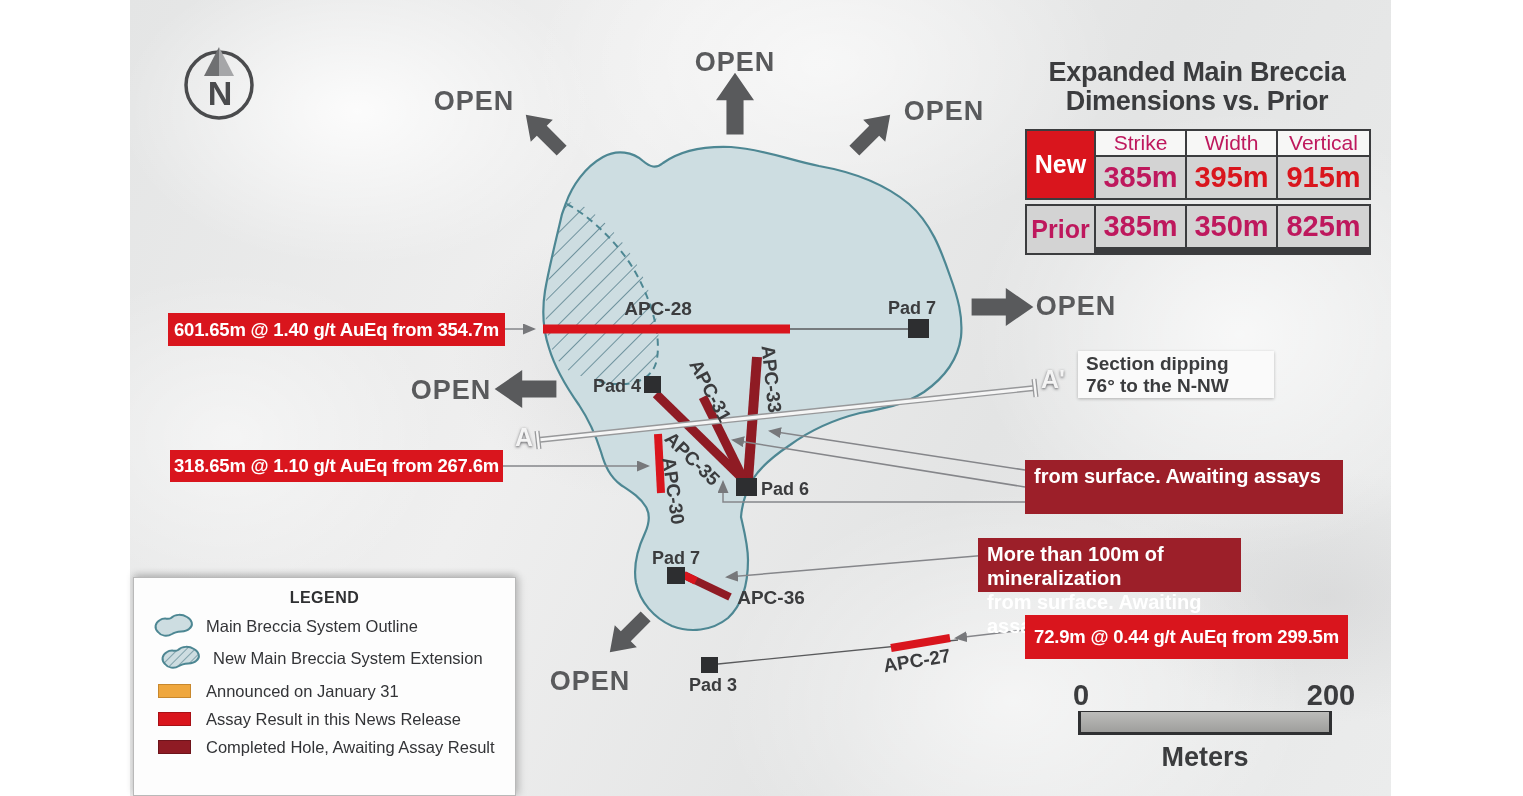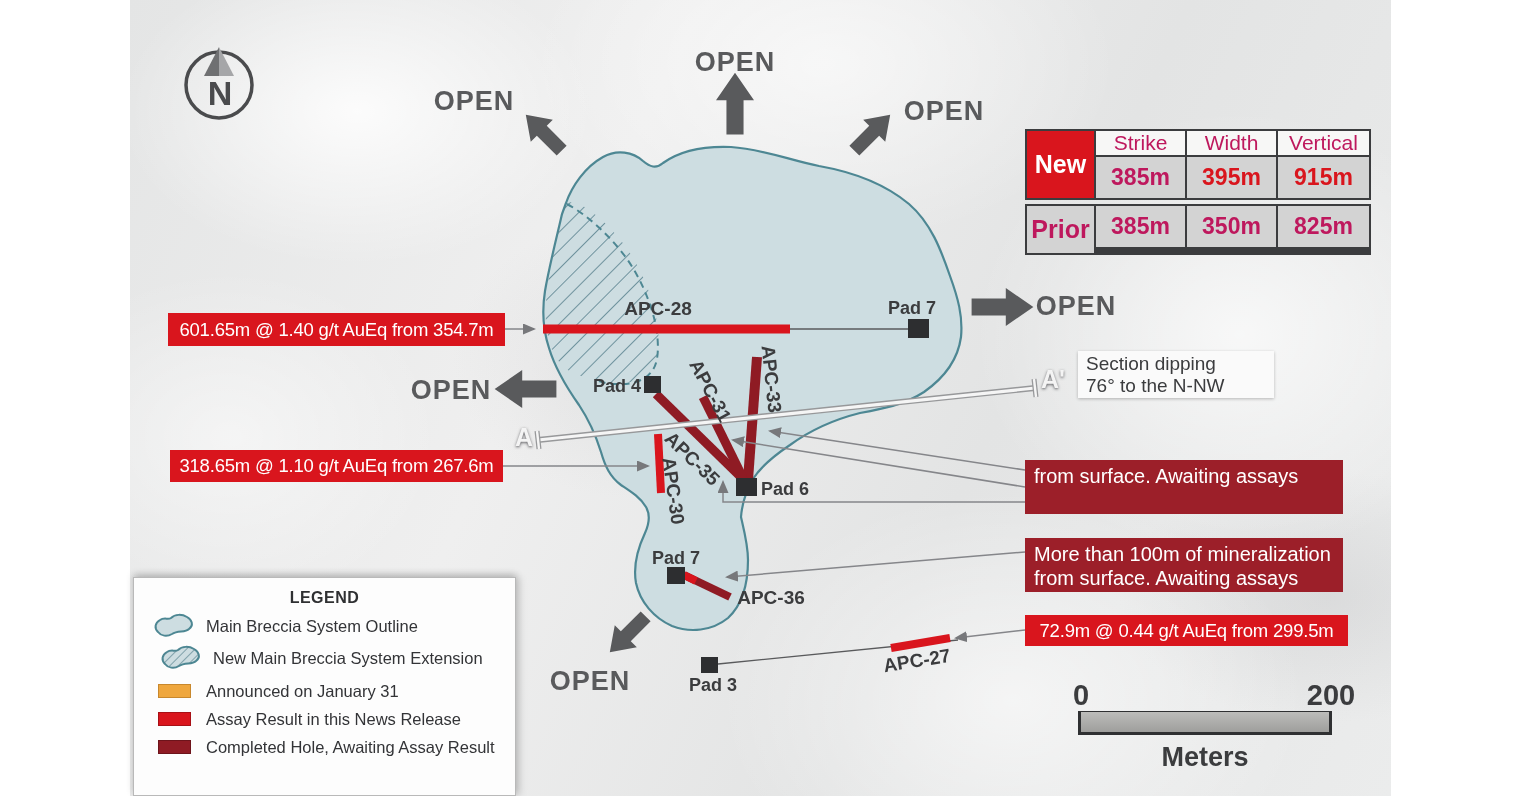--- a/index.html
+++ b/index.html
@@ -21,37 +21,37 @@
     background-color:#e9eaea;
   }
   .overlay-svg{position:absolute;left:0;top:0;width:1523px;height:796px;}
   .lbl{position:absolute;transform:translate(-50%,-50%);white-space:nowrap;color:#3b3c3e;}
   .open-lbl{font-size:27px;font-weight:800;color:#595a5c;letter-spacing:1px;}
   .pad-lbl{font-size:18px;font-weight:600;color:#3b3c3e;}
   .hole-lbl{font-size:19px;font-weight:600;color:#3b3c3e;}
   .n-lbl{font-size:34px;font-weight:700;color:#4a4b4d;}
   .sect-lbl{font-size:25px;font-weight:700;color:#f4f4f4;text-shadow:0 1px 3px rgba(50,50,55,.8);}
   .callout{
-    position:absolute;color:#ffffff;font-weight:400;display:flex;align-items:center;
+    position:absolute;color:#ffffff;font-weight:700;display:flex;align-items:center;
     box-sizing:border-box;
   }
   .callout.bright{background:#d9151d;font-size:18.5px;justify-content:center;letter-spacing:-0.2px;}
   .callout.maroon{background:#9c1f29;font-size:20px;line-height:24px;padding-left:9px;align-items:flex-start;padding-top:4px;}
   .callout.white-note{background:#fafafa;color:#3b3c3e;font-size:19px;line-height:22px;padding-left:8px;padding-top:2px;box-shadow:0 1px 3px rgba(0,0,0,.25);}
   .fig-title{
     position:absolute;left:1030px;top:58px;width:334px;text-align:center;
     font-size:27px;line-height:29px;font-weight:800;color:#3b3c3e;letter-spacing:-0.3px;
   }
   
   .dims{position:absolute;left:1025px;top:129px;}
   .dims-grid{display:grid;grid-template-columns:67px 89px 89px 91px;gap:2px;background:#3b3c3e;border:2px solid #3b3c3e;}
   .dims-grid.prior{margin-top:4px;grid-template-rows:47px;}
   .cell{display:flex;align-items:center;justify-content:center;background:#d3d3d3;color:#be185d;}
   .cell.hdr{background:#f7f7f6;font-size:21px;font-weight:400;height:24px;}
-  .cell.val{font-size:23px;font-weight:700;height:41px;}
+  .cell.val{font-size:29px;font-weight:700;height:41px;}
   .cell.val.hot{color:#d9151d;}
   .cell.corner{background:#d9151d;color:#ffffff;font-size:25px;font-weight:800;grid-row:1/3;text-align:center;}
   .cell.plabel{font-size:25px;font-weight:800;}
   
   .legend{
     position:absolute;left:133px;top:577px;width:383px;height:219px;background:#fdfdfd;
     border:1px solid #b9b9b9;box-sizing:border-box;
     box-shadow:0 -3px 7px rgba(0,0,0,.18), 4px 0 8px rgba(0,0,0,.12);
   }
   .legend-title{margin-top:11px;text-align:center;font-size:16px;font-weight:700;letter-spacing:.5px;color:#2f3032;}
@@ -187,26 +187,30 @@
   <div class="callout white-note" style="left:1078px;top:351px;width:196px;height:47px;display:block;">
     <div>Section dipping</div>
     <div>76° to the N-NW</div>
   </div>
 
   <div class="callout bright" style="left:168px;top:313px;width:337px;height:33px;">601.65m @ 1.40 g/t AuEq from 354.7m</div>
   <div class="callout bright" style="left:170px;top:450px;width:333px;height:32px;">318.65m @ 1.10 g/t AuEq from 267.6m</div>
   <div class="callout maroon" style="left:1025px;top:460px;width:318px;height:54px;display:block;">
     <div>from surface. Awaiting assays</div>
   </div>
-  <div class="callout maroon" style="left:1025px;top:538px;width:318px;height:54px;display:block;">
+  <div class="callout maroon" style="left:978px;top:538px;width:263px;height:54px;display:block;">
     <div>More than 100m of mineralization</div>
     <div>from surface. Awaiting assays</div>
   </div>
-  <div class="callout bright" style="left:1025px;top:615px;width:323px;height:31px;">72.9m @ 0.44 g/t AuEq from 299.5m</div>
-
+  <div class="callout bright" style="left:1025px;top:615px;width:323px;height:44px;">72.9m @ 0.44 g/t AuEq from 299.5m</div>
+
+  <div class="fig-title">
+    <div>Expanded Main Breccia</div>
+    <div>Dimensions vs. Prior</div>
+  </div>
   <div class="dims">
     <div class="dims-grid">
       <div class="cell corner">New</div>
       <div class="cell hdr">Strike</div>
       <div class="cell hdr">Width</div>
       <div class="cell hdr">Vertical</div>
       <div class="cell val">385m</div>
       <div class="cell val hot">395m</div>
       <div class="cell val hot">915m</div>
     </div>

